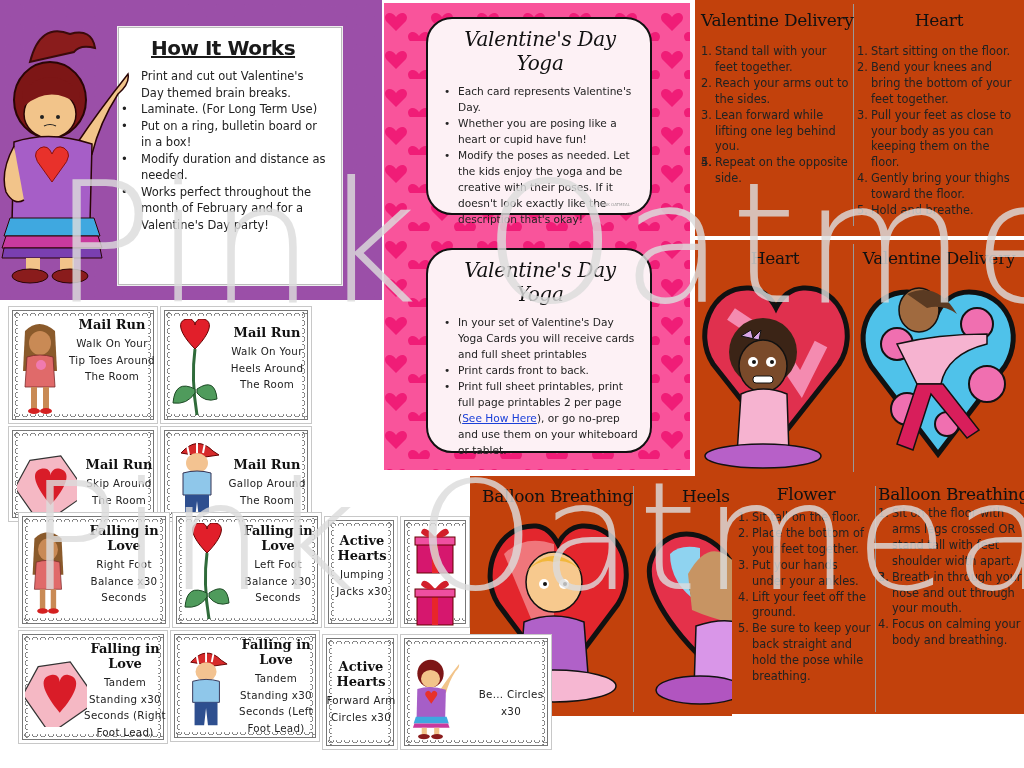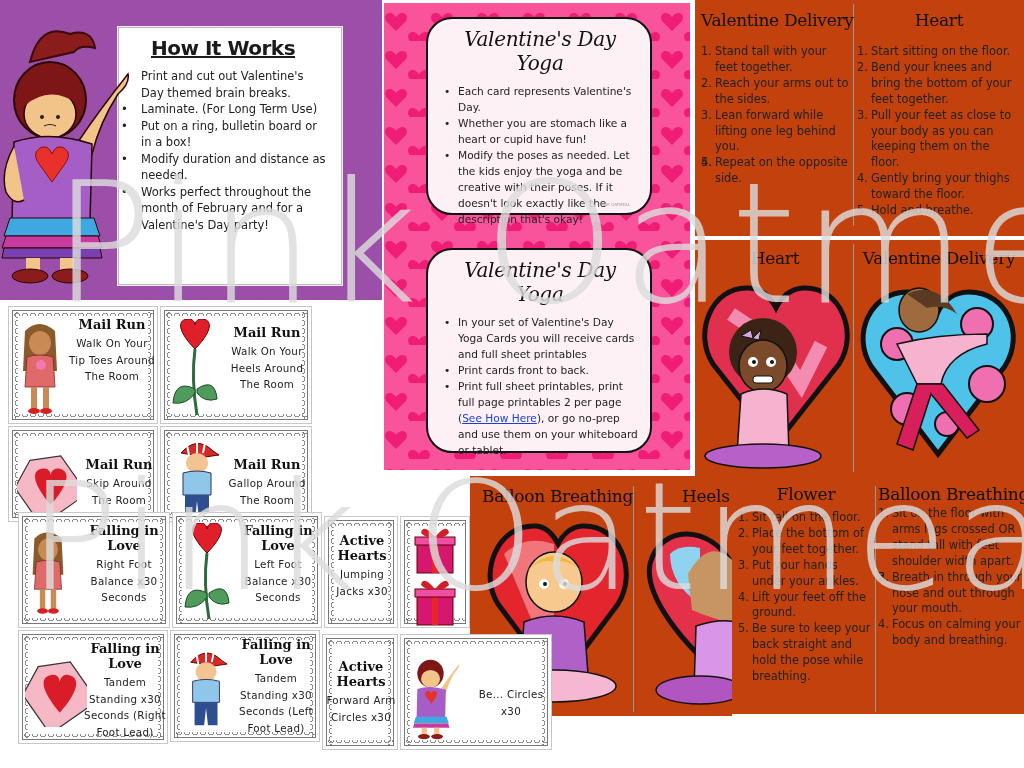--- a/index.html
+++ b/index.html
@@ -182,21 +182,21 @@
       </pattern>
     </defs>
     <rect width="306" height="467" fill="#f9549b"></rect>
     <rect width="306" height="467" fill="url(#hp)"></rect>
   </svg>
 
   <div class="yoga-box b1">
     <div class="yoga-title">Valentine's Day Yoga</div>
     <ul class="yoga-list">
       <li>Each card represents Valentine's Day.</li>
-      <li>Whether you are stomach like a heart or cupid have fun!</li>
+      <li>Whether you are posing like a heart or cupid have fun!</li>
       <li>Modify the poses as needed.  Let the kids enjoy the yoga and be creative with their poses. If it doesn't look exactly like the description that's okay!</li>
     </ul>
     <span class="tiny-mark">©PINK OATMEAL</span>
   </div>
 
   <div class="yoga-box b2">
     <div class="yoga-title">Valentine's Day Yoga</div>
     <ul class="yoga-list">
       <li>In your set of Valentine's Day Yoga Cards you will receive cards and full sheet printables</li>
       <li>Print cards front to back.</li>

